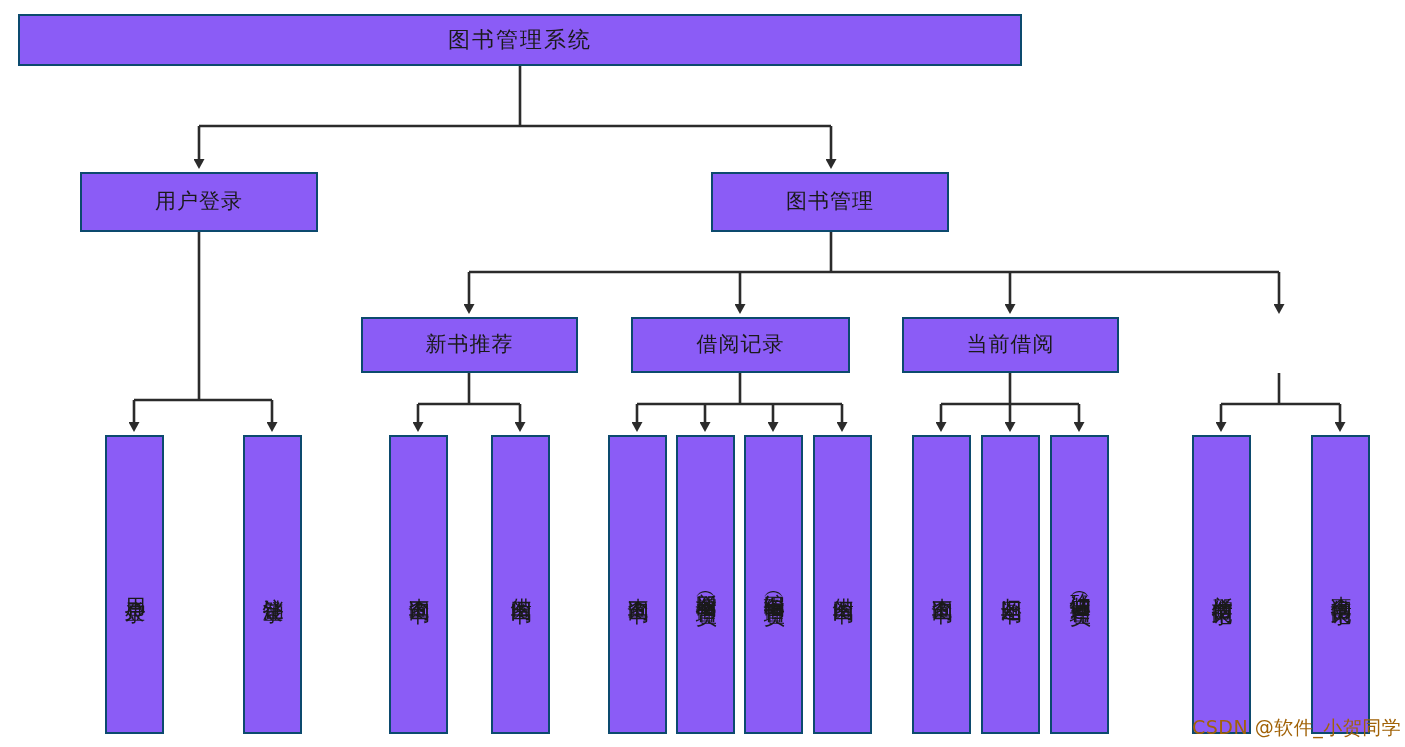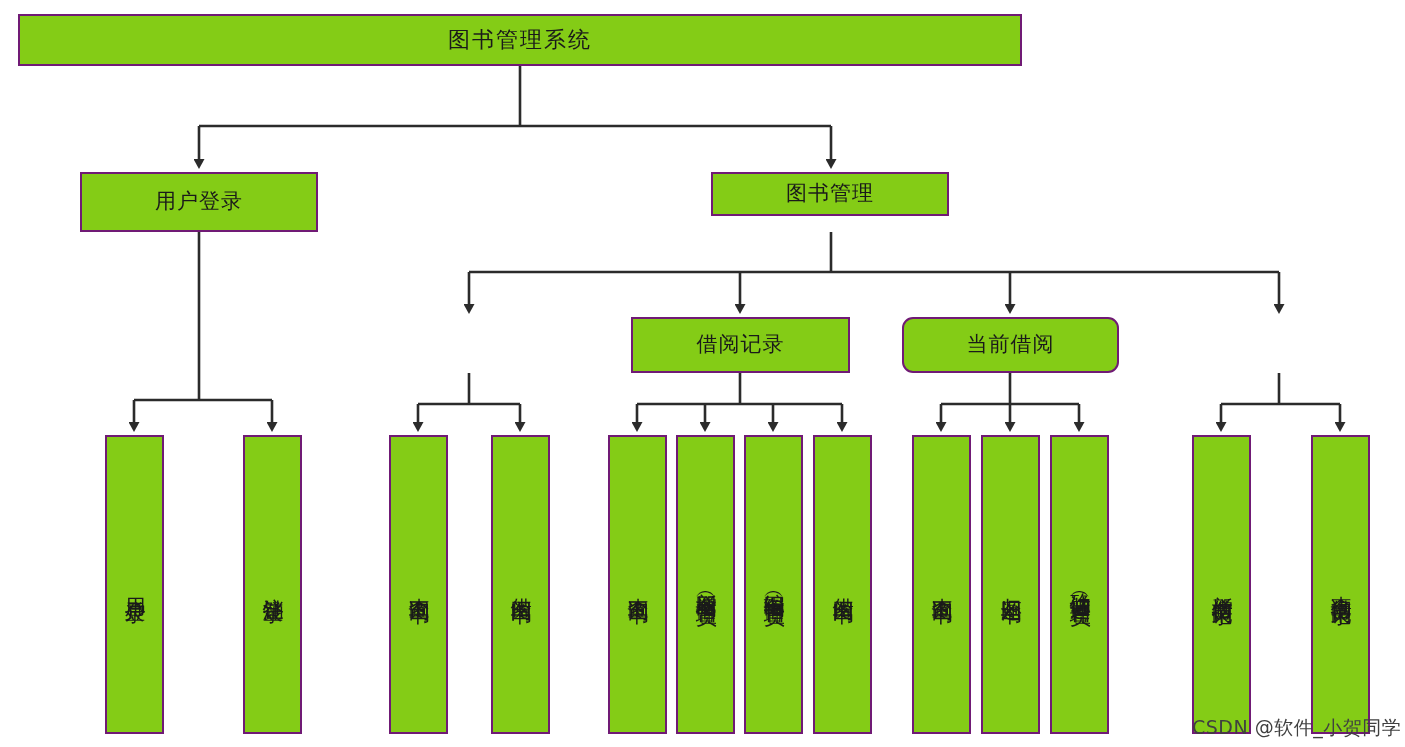--- a/index.html
+++ b/index.html
@@ -20,22 +20,22 @@
   #diagram-svg {
     position: absolute;
     left: 0;
     top: 0;
     width: 1405px;
     height: 747px;
   }
   .node-box {
     position: absolute;
     box-sizing: border-box;
-    border: 2px solid #701a75;
-    background: #84cc16;
+    border: 2px solid #0c4a6e;
+    background: #8b5cf6;
     display: flex;
     align-items: center;
     justify-content: center;
     overflow: hidden;
   }
   .node-box.horizontal .node-label {
     font-size: 21px;
     line-height: 1.1;
     color: #1a1a1a;
     letter-spacing: 1px;
@@ -55,21 +55,21 @@
     font-size: 21px;
     line-height: 1.32;
     color: #1a1a1a;
     letter-spacing: 2px;
     white-space: nowrap;
     text-align: center;
   }
   .watermark {
     position: absolute;
     font-size: 19px;
-    color: #404040;
+    color: #a16207;
     white-space: nowrap;
     letter-spacing: 0.5px;
     pointer-events: none;
   }
 </style>
 </head>
 <body>
 
 <div id="diagram-root">
 
@@ -123,28 +123,31 @@
     </g>
   </svg>
 
   <div class="node-box horizontal root" style="left:18px; top:14px; width:1004px; height:52px;">
     <span class="node-label">图书管理系统</span>
   </div>
 
   <div class="node-box horizontal" style="left:80px; top:172px; width:238px; height:60px;">
     <span class="node-label">用户登录</span>
   </div>
-  <div class="node-box horizontal" style="left:711px; top:172px; width:238px; height:44px;">
+  <div class="node-box horizontal" style="left:711px; top:172px; width:238px; height:60px;">
     <span class="node-label">图书管理</span>
   </div>
 
+  <div class="node-box horizontal" style="left:361px; top:317px; width:217px; height:56px;">
+    <span class="node-label">新书推荐</span>
+  </div>
   <div class="node-box horizontal" style="left:631px; top:317px; width:219px; height:56px;">
     <span class="node-label">借阅记录</span>
   </div>
-  <div class="node-box horizontal" style="left:902px; top:317px; width:217px; height:56px;border-radius:11px;">
+  <div class="node-box horizontal" style="left:902px; top:317px; width:217px; height:56px;">
     <span class="node-label">当前借阅</span>
   </div>
 
   <div class="node-box vertical" style="left:105px; top:435px; width:59px; height:299px;">
     <span class="node-label">用户登录</span>
   </div>
   <div class="node-box vertical" style="left:243px; top:435px; width:59px; height:299px;">
     <span class="node-label">注销登录</span>
   </div>
 

